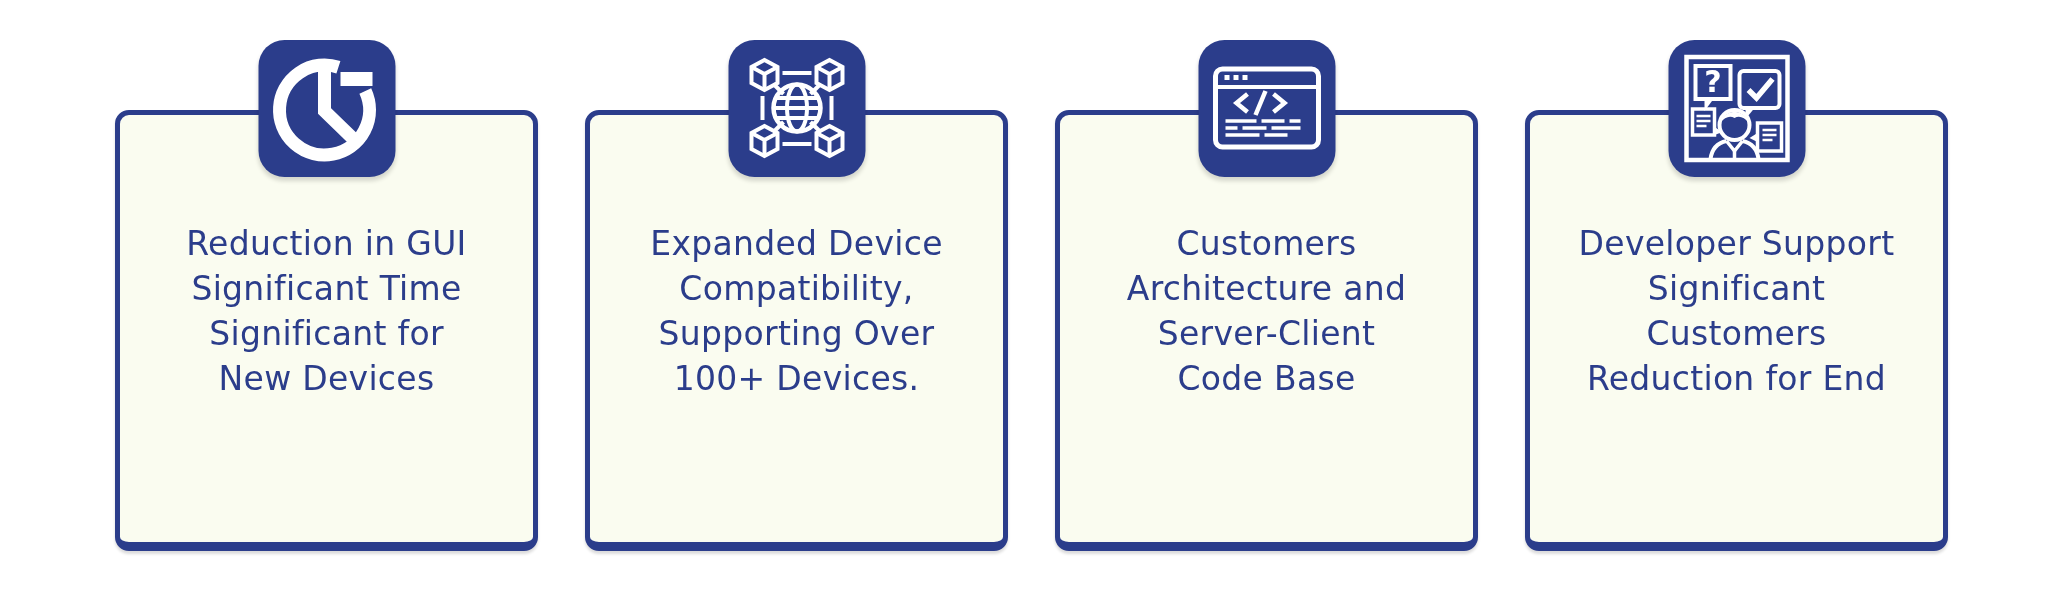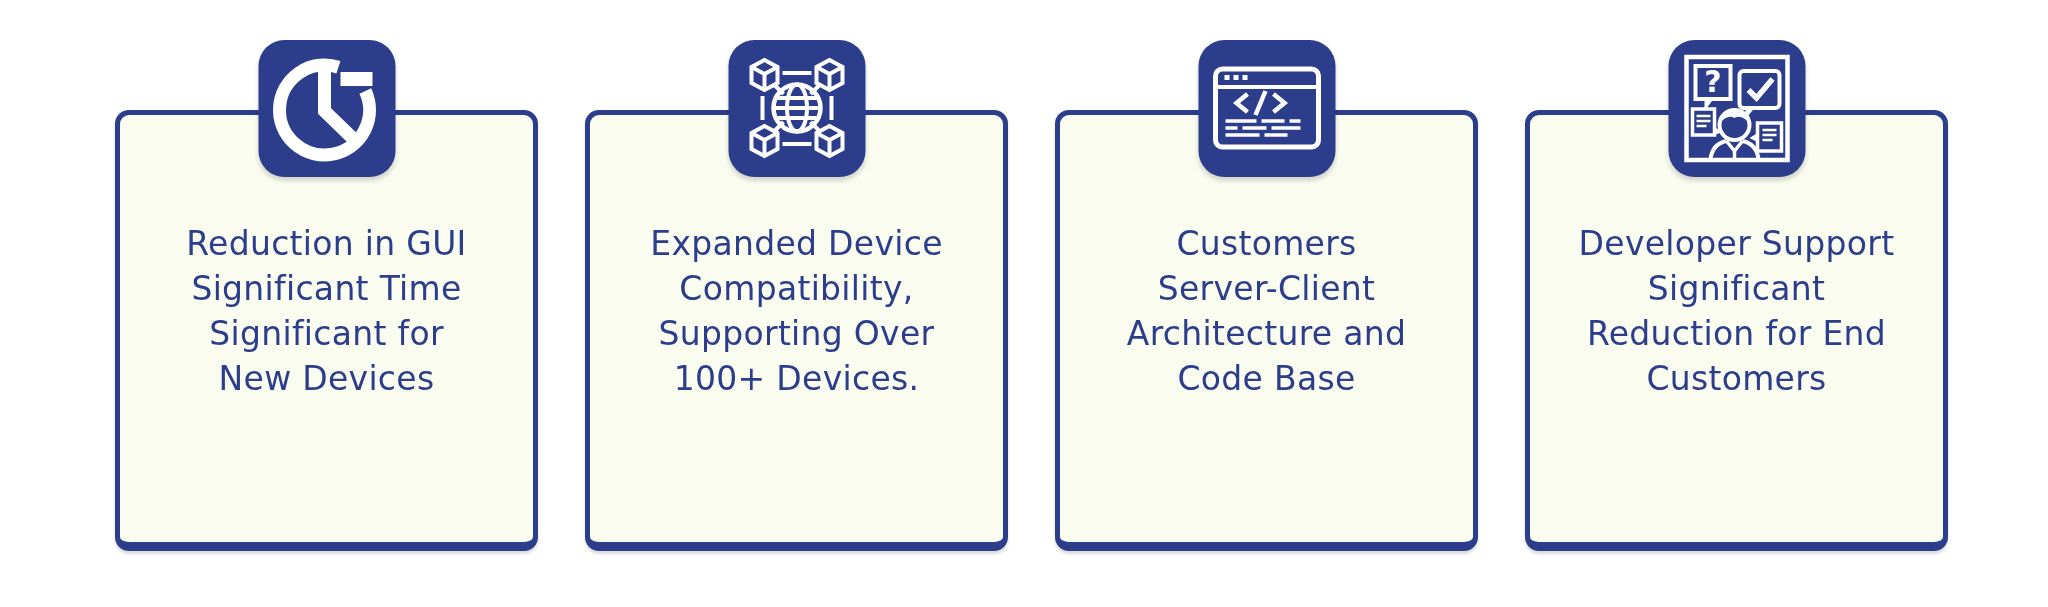--- a/index.html
+++ b/index.html
@@ -135,22 +135,22 @@
           <g stroke-width="3.5">
             <path d="M27 81 H58 M63 81 H86 M91 81 H102"></path>
             <path d="M27 88 H39 M44 88 H68 M73 88 H102"></path>
             <path d="M27 95 H61 M66 95 H89"></path>
           </g>
         </svg>
       </div>
       <div class="card">
         <div class="card-text">
           <div class="line">Customers</div>
+          <div class="line">Architecture and</div>
           <div class="line">Server-Client</div>
-          <div class="line">Architecture and</div>
           <div class="line">Code Base</div>
         </div>
       </div>
     </div>
 
     <div class="col">
       <div class="icon-box">
         <svg width="137" height="137" viewBox="0 0 137 137" fill="none" stroke="currentColor">
           <rect x="18" y="17" width="101" height="103" stroke-width="4.5"></rect>
 
@@ -175,20 +175,20 @@
 
           <rect x="89" y="83" width="24" height="28" stroke-width="3.5"></rect>
           <path d="M94 90 H108 M94 95 H108 M94 100 H104" stroke-width="2.5"></path>
           <path d="M89 93 L81 98 L89 102 Z" fill="currentColor" stroke="none"></path>
         </svg>
       </div>
       <div class="card">
         <div class="card-text">
           <div class="line">Developer Support</div>
           <div class="line">Significant</div>
+          <div class="line">Customers</div>
           <div class="line">Reduction for End</div>
-          <div class="line">Customers</div>
         </div>
       </div>
     </div>
 
   </div>
 </div>
 
 </body></html>

